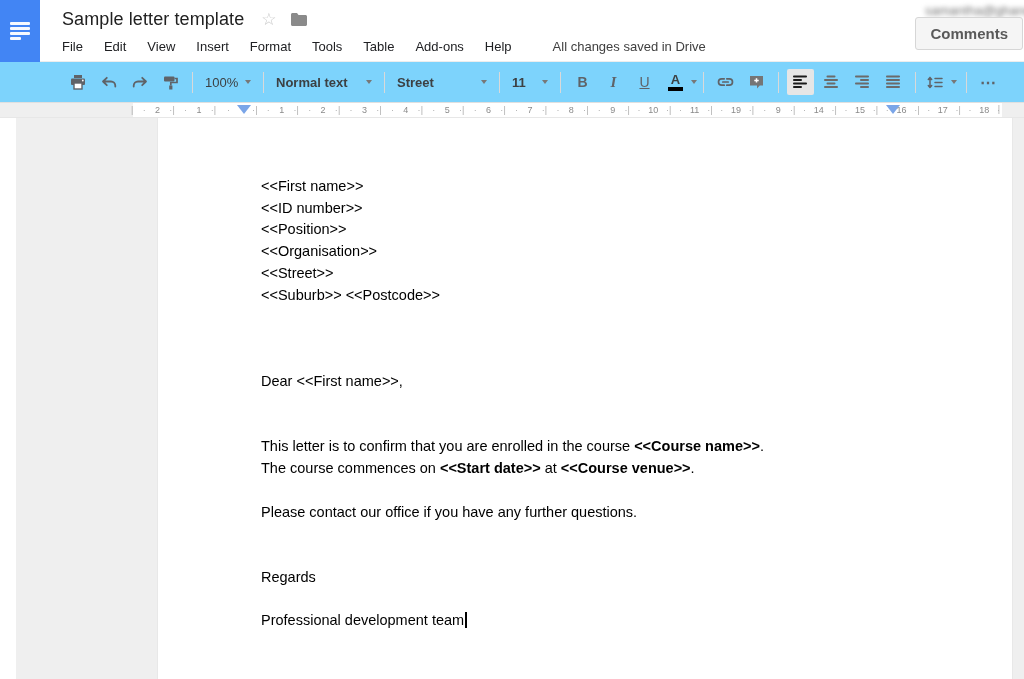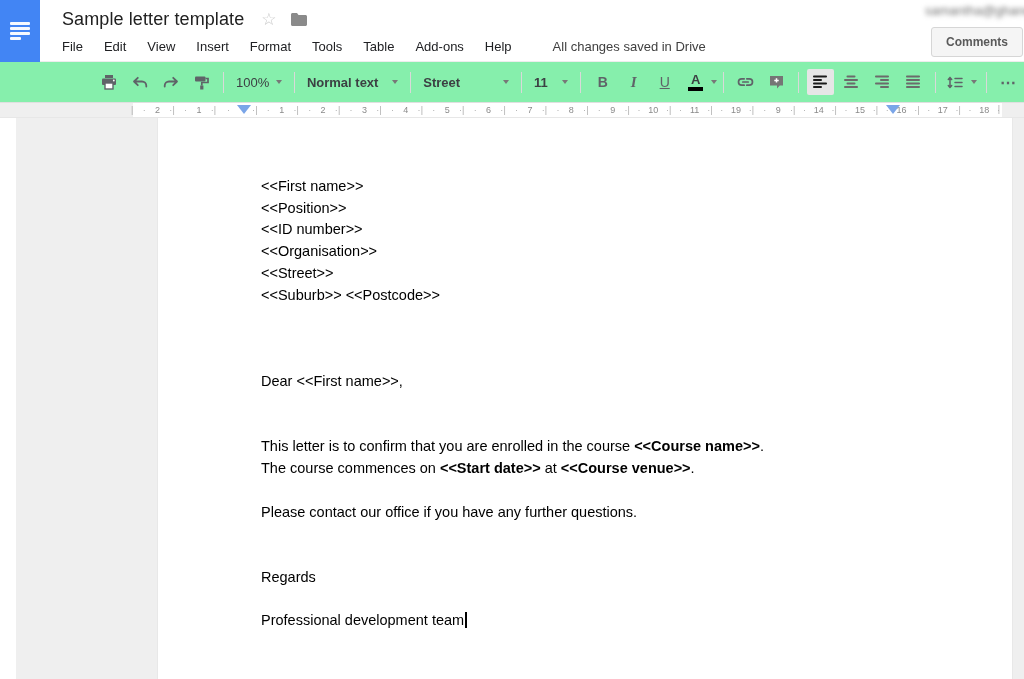--- a/index.html
+++ b/index.html
@@ -13,24 +13,24 @@
   .logo i:nth-child(1){ top:22px; } .logo i:nth-child(2){ top:27px; } .logo i:nth-child(3){ top:32px; }
   .logo i:nth-child(4){ top:37px; width:11px; }
   .title-row { position:absolute; left:62px; top:9px; display:flex; align-items:center; }
   .doc-title { font-size:18px; color:#212121; letter-spacing:.1px; }
   .star { font-size:17px; color:#c9c9c9; margin-left:17px; line-height:1; }
   .folder { margin-left:14px; display:flex; }
   .menu-row { position:absolute; left:62px; top:36px; display:flex; align-items:center; height:20px; }
   .menu-item { font-size:13px; color:#202124; margin-right:21px; cursor:default; }
   .save-status { font-size:13px; color:#404040; margin-left:20px; white-space:nowrap; }
   .user-email { position:absolute; right:-14px; top:3px; font-size:13px; color:#6f6f6f; filter:blur(2.5px); white-space:nowrap; }
-  .comments-btn { position:absolute; right:1px; top:27px; padding:7px 14px; font-size:12px; font-weight:bold; color:#5a5a5a; background:#f5f5f5; border:1px solid #d6d6d6; border-radius:3px; }
+  .comments-btn { position:absolute; right:1px; top:17px; padding:7px 14px; font-size:15px; font-weight:bold; color:#5a5a5a; background:#f5f5f5; border:1px solid #d6d6d6; border-radius:3px; }
 
   
-  .toolbar { position:absolute; left:0; top:62px; width:1024px; height:41px; background:#86efac; border-bottom:1px solid #e0e0e0; display:flex; align-items:center; padding-left:93px; z-index:4; }
+  .toolbar { position:absolute; left:0; top:62px; width:1024px; height:41px; background:#7dd3fc; border-bottom:1px solid #e0e0e0; display:flex; align-items:center; padding-left:62px; z-index:4; }
   .tbtn { height:26px; min-width:27px; display:flex; align-items:center; justify-content:center; border-radius:2px; margin:0 2px; }
   .tbtn.active { background:#e6e6e6; }
   .tsep { width:1px; height:21px; background:#d9d9d9; margin:0 6px; }
   .tdrop { display:flex; align-items:center; justify-content:space-between; height:26px; padding:0 6px; font-size:13px; color:#3c4043; }
   .caret { width:0; height:0; border-left:3.5px solid transparent; border-right:3.5px solid transparent; border-top:4px solid #777; margin-left:7px; }
   .glyph-b { font-weight:bold; font-size:14px; color:#5f6368; }
   .glyph-i { font-style:italic; font-family:"Liberation Serif", serif; font-size:15px; font-weight:bold; color:#5f6368; }
   .glyph-u { font-size:14px; color:#5f6368; text-decoration:underline; }
   .color-a { display:flex; flex-direction:column; align-items:center; }
   .color-a span { font-size:13px; font-weight:bold; color:#3c4043; line-height:13px; }
@@ -355,22 +355,22 @@
         <i>·</i>
       </span>
       <i class="rpipe">|</i>
     </div>
 </div>
 
 <div class="doc-area">
   <div class="page">
     <div>
         <div class="line"><span>&lt;&lt;First name&gt;&gt;</span></div>
+        <div class="line"><span>&lt;&lt;ID number&gt;&gt;</span></div>
         <div class="line"><span>&lt;&lt;Position&gt;&gt;</span></div>
-        <div class="line"><span>&lt;&lt;ID number&gt;&gt;</span></div>
         <div class="line"><span>&lt;&lt;Organisation&gt;&gt;</span></div>
         <div class="line"><span>&lt;&lt;Street&gt;&gt;</span></div>
         <div class="line"><span>&lt;&lt;Suburb&gt;&gt; &lt;&lt;Postcode&gt;&gt;</span></div>
         <div class="line">&nbsp;</div>
         <div class="line">&nbsp;</div>
         <div class="line">&nbsp;</div>
         <div class="line"><span>Dear &lt;&lt;First name&gt;&gt;,</span></div>
         <div class="line">&nbsp;</div>
         <div class="line">&nbsp;</div>
         <div class="line"><span>This letter is to confirm that you are enrolled in the course </span><span class="b">&lt;&lt;Course name&gt;&gt;</span><span>.</span></div>

